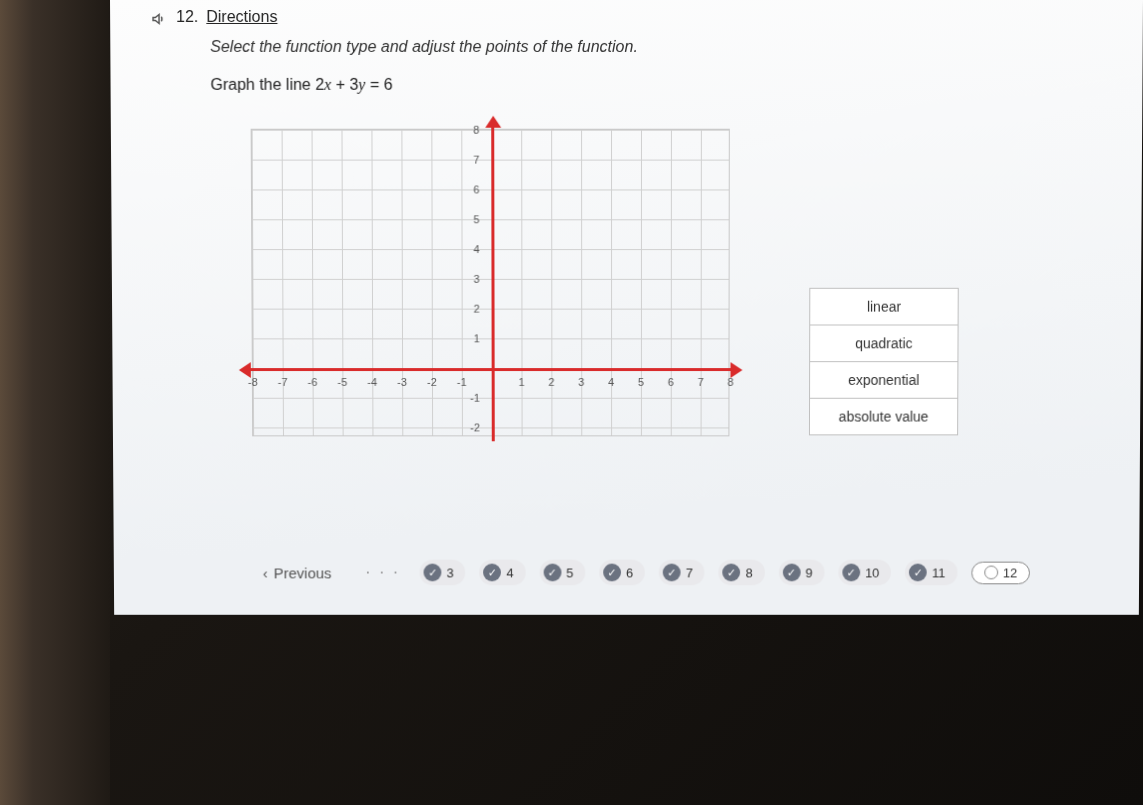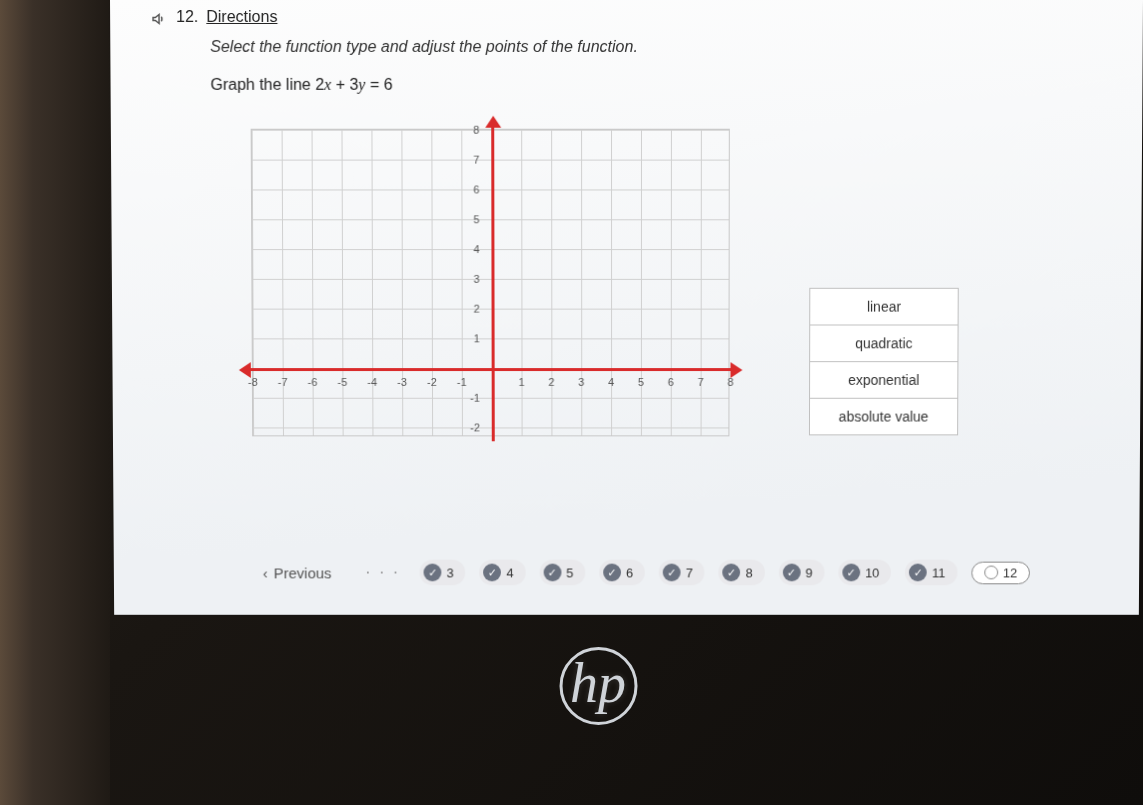--- a/index.html
+++ b/index.html
@@ -338,16 +338,13 @@
           <span>11</span>
         </button>
       <button class="pill current">
           <span class="check-badge"></span>
           <span>12</span>
         </button>
     </div>
 
   </div>
 
-  <div class="hp-logo">
-    <span>hp</span>
-  </div>
 </div>
 
 </body></html>

